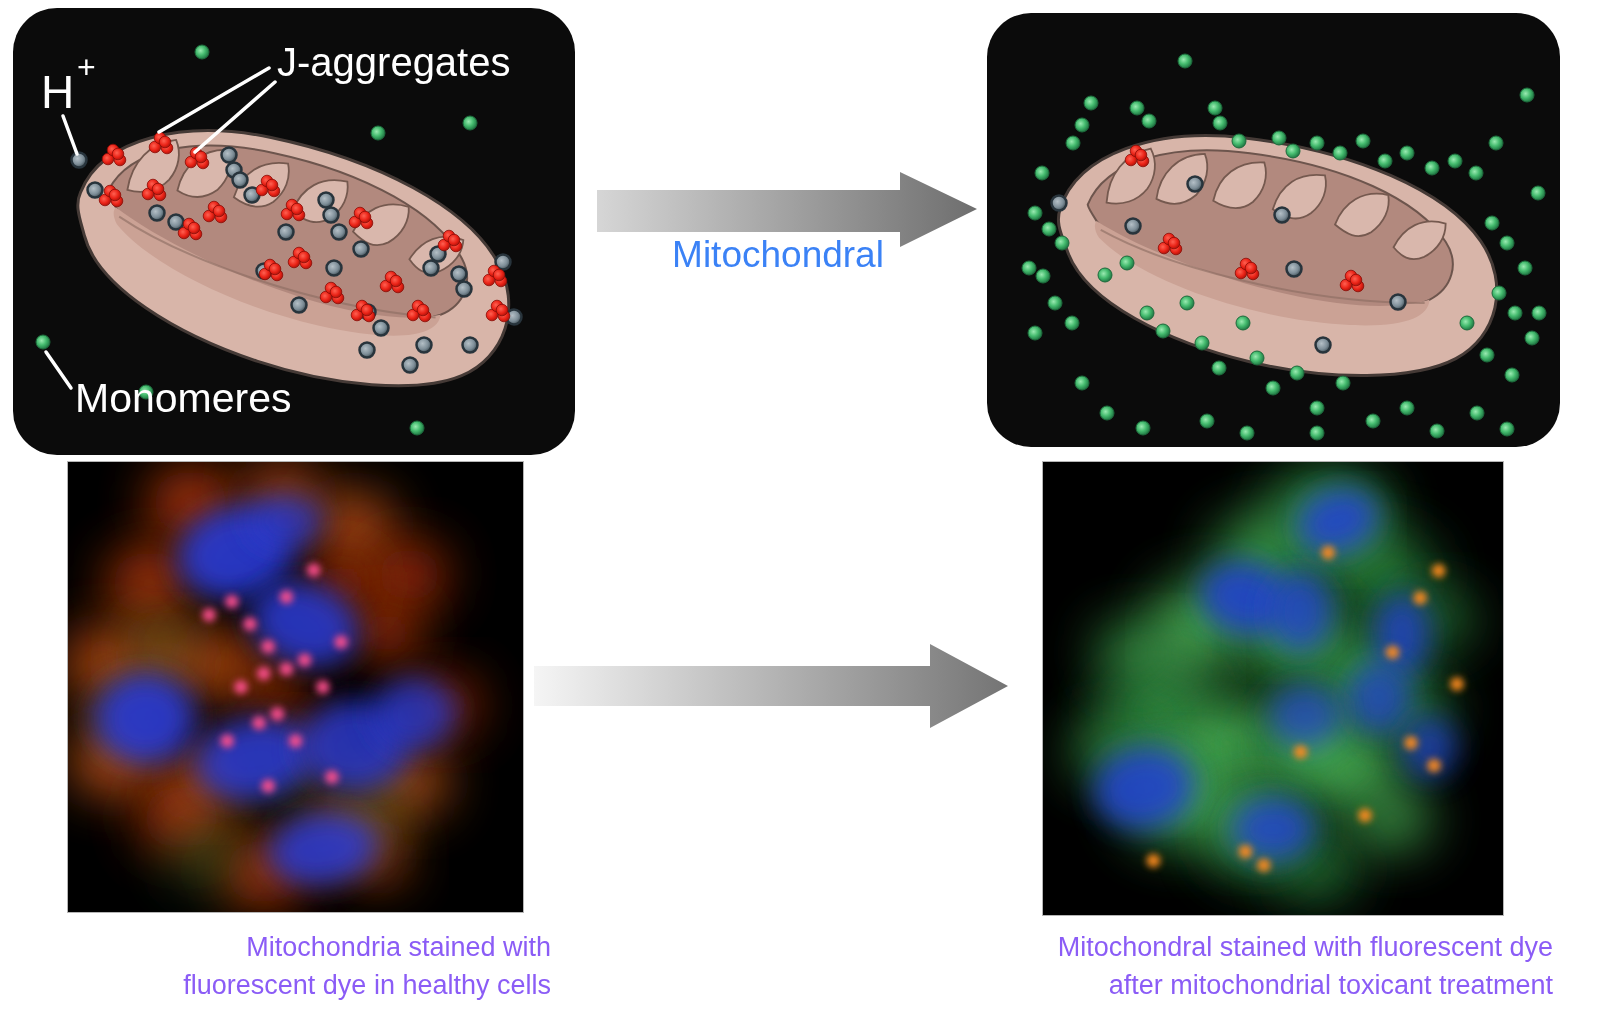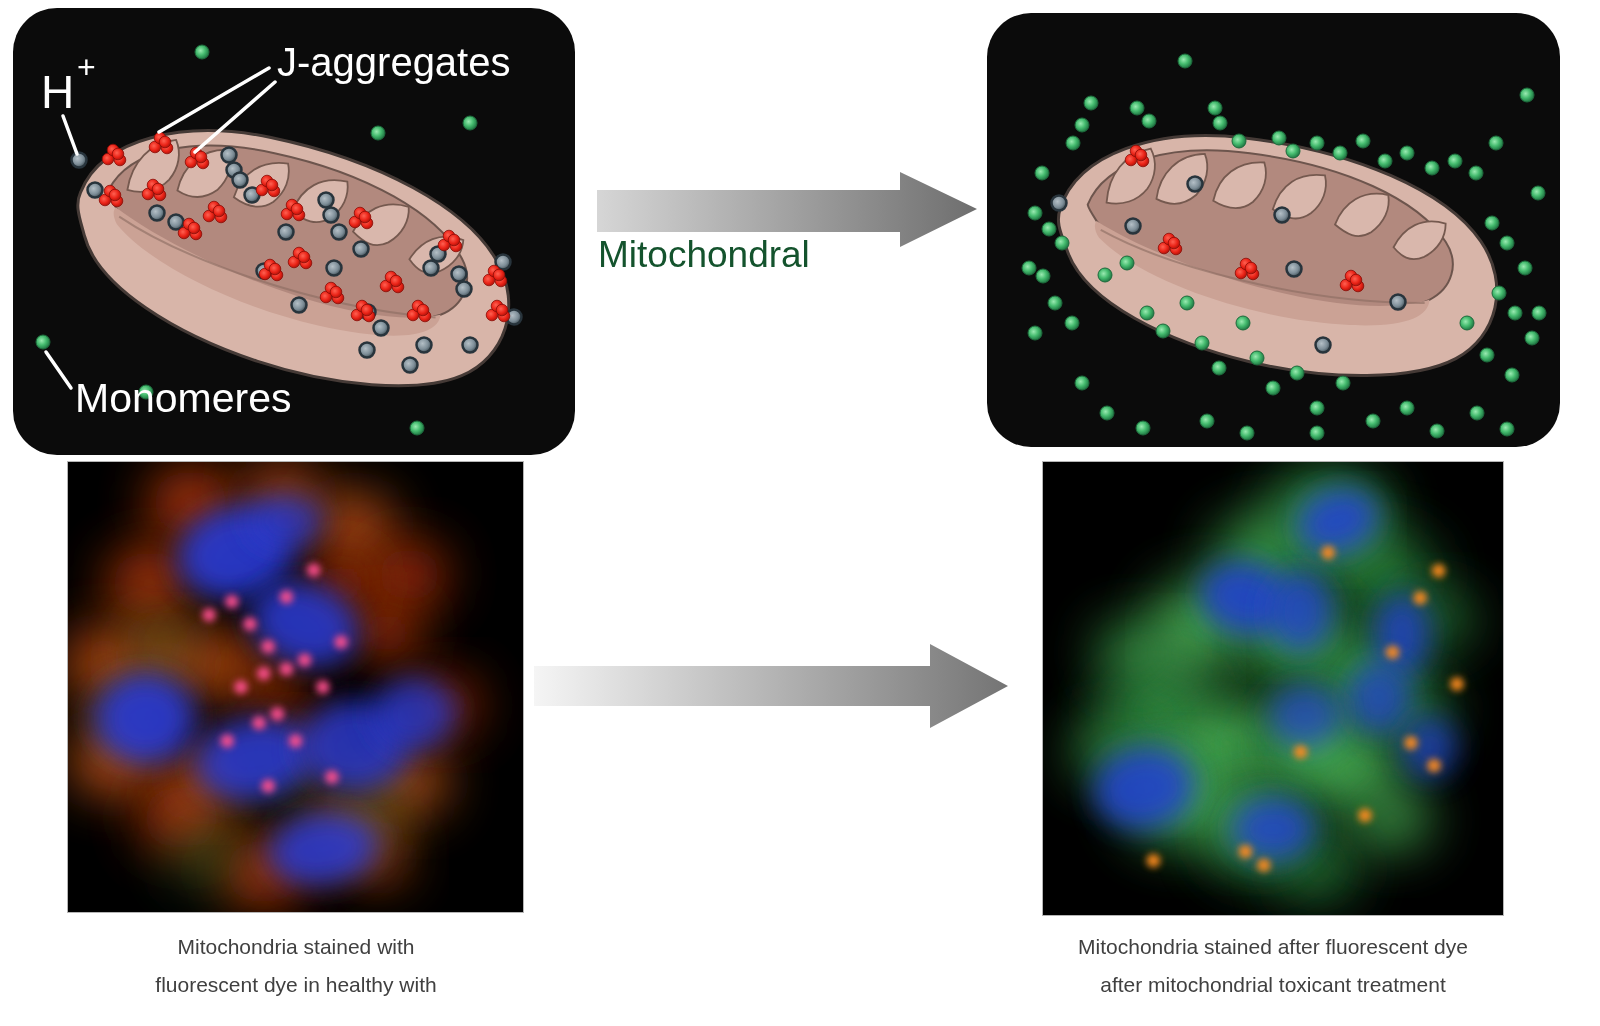--- a/index.html
+++ b/index.html
@@ -2,22 +2,22 @@
 <html><head>
 <meta charset="utf-8">
 <style>
   html,body{margin:0;padding:0;background:#ffffff;}
   .canvas{position:relative;width:1600px;height:1026px;background:#ffffff;
           font-family:"Liberation Sans",sans-serif;overflow:hidden;}
   .blackpanel{position:absolute;background:#0b0b0b;border-radius:44px;}
   .panel-svg{position:absolute;left:0;top:0;width:100%;height:100%;}
   .micro{position:absolute;background:#000;box-shadow:0 0 0 1px #b5b5b5;}
   .micro svg{display:block;width:100%;height:100%;}
-  .caption{position:absolute;color:#404040;font-size:21px;line-height:38px;text-align:center;}
-  .arrowlabel{position:absolute;color:#14532d;font-size:37px;line-height:46px;}
+  .caption{position:absolute;color:#8b5cf6;font-size:27px;line-height:38px;text-align:right;}
+  .arrowlabel{position:absolute;color:#3b82f6;font-size:37px;line-height:46px;text-align:center;}
   .arrow-svg{position:absolute;left:0;top:0;width:1600px;height:1026px;pointer-events:none;}
   .wlbl{fill:#ffffff;}
 </style>
 </head>
 <body>
 
 <div class="canvas">
 
   <svg width="0" height="0" style="position:absolute" aria-hidden="true">
     <defs>
@@ -454,20 +454,20 @@
         <circle cx="70" cy="78" r="1.5" fill="#ff8c1e" opacity="0.95" filter="url(#blurSml)"></circle>
         <circle cx="56" cy="64" r="1.5" fill="#ff8c1e" opacity="0.95" filter="url(#blurSml)"></circle>
         <circle cx="90" cy="49" r="1.5" fill="#ff8c1e" opacity="0.95" filter="url(#blurSml)"></circle>
         <circle cx="82" cy="30" r="1.5" fill="#ff8c1e" opacity="0.95" filter="url(#blurSml)"></circle>
         <circle cx="44" cy="86" r="1.5" fill="#ff8c1e" opacity="0.95" filter="url(#blurSml)"></circle>
       </svg>
   </div>
 
   <div class="caption" style="left:41px;top:928px;width:510px;">
     <div>Mitochondria stained with</div>
-    <div>fluorescent dye in healthy with</div>
+    <div>fluorescent dye in healthy cells</div>
   </div>
   <div class="caption" style="left:993px;top:928px;width:560px;">
-    <div>Mitochondria stained after fluorescent dye</div>
+    <div>Mitochondral stained with fluorescent dye</div>
     <div>after mitochondrial toxicant treatment</div>
   </div>
 
 </div>
 
 </body></html>

